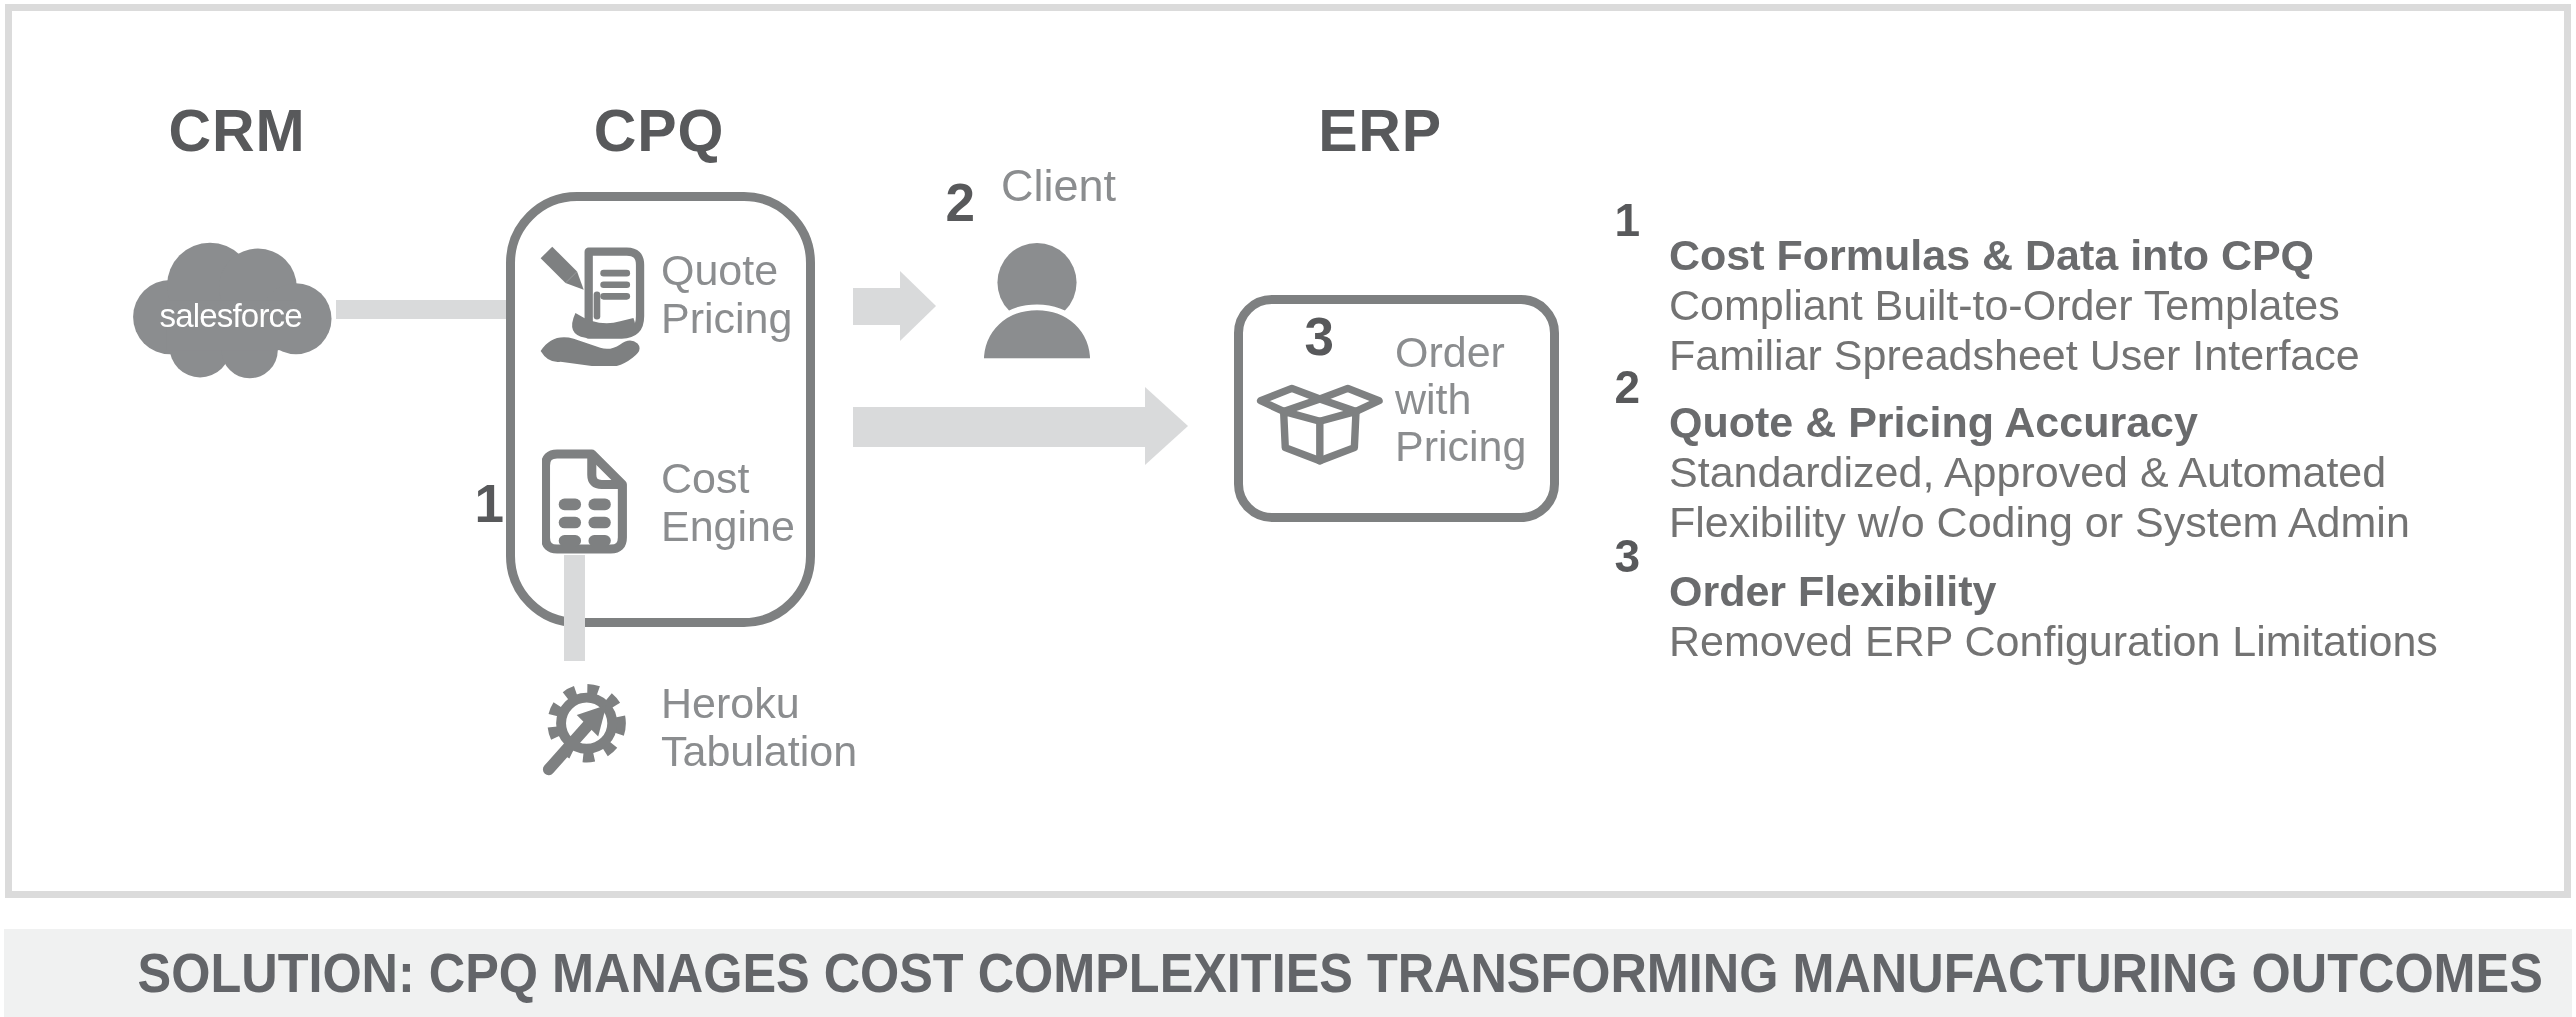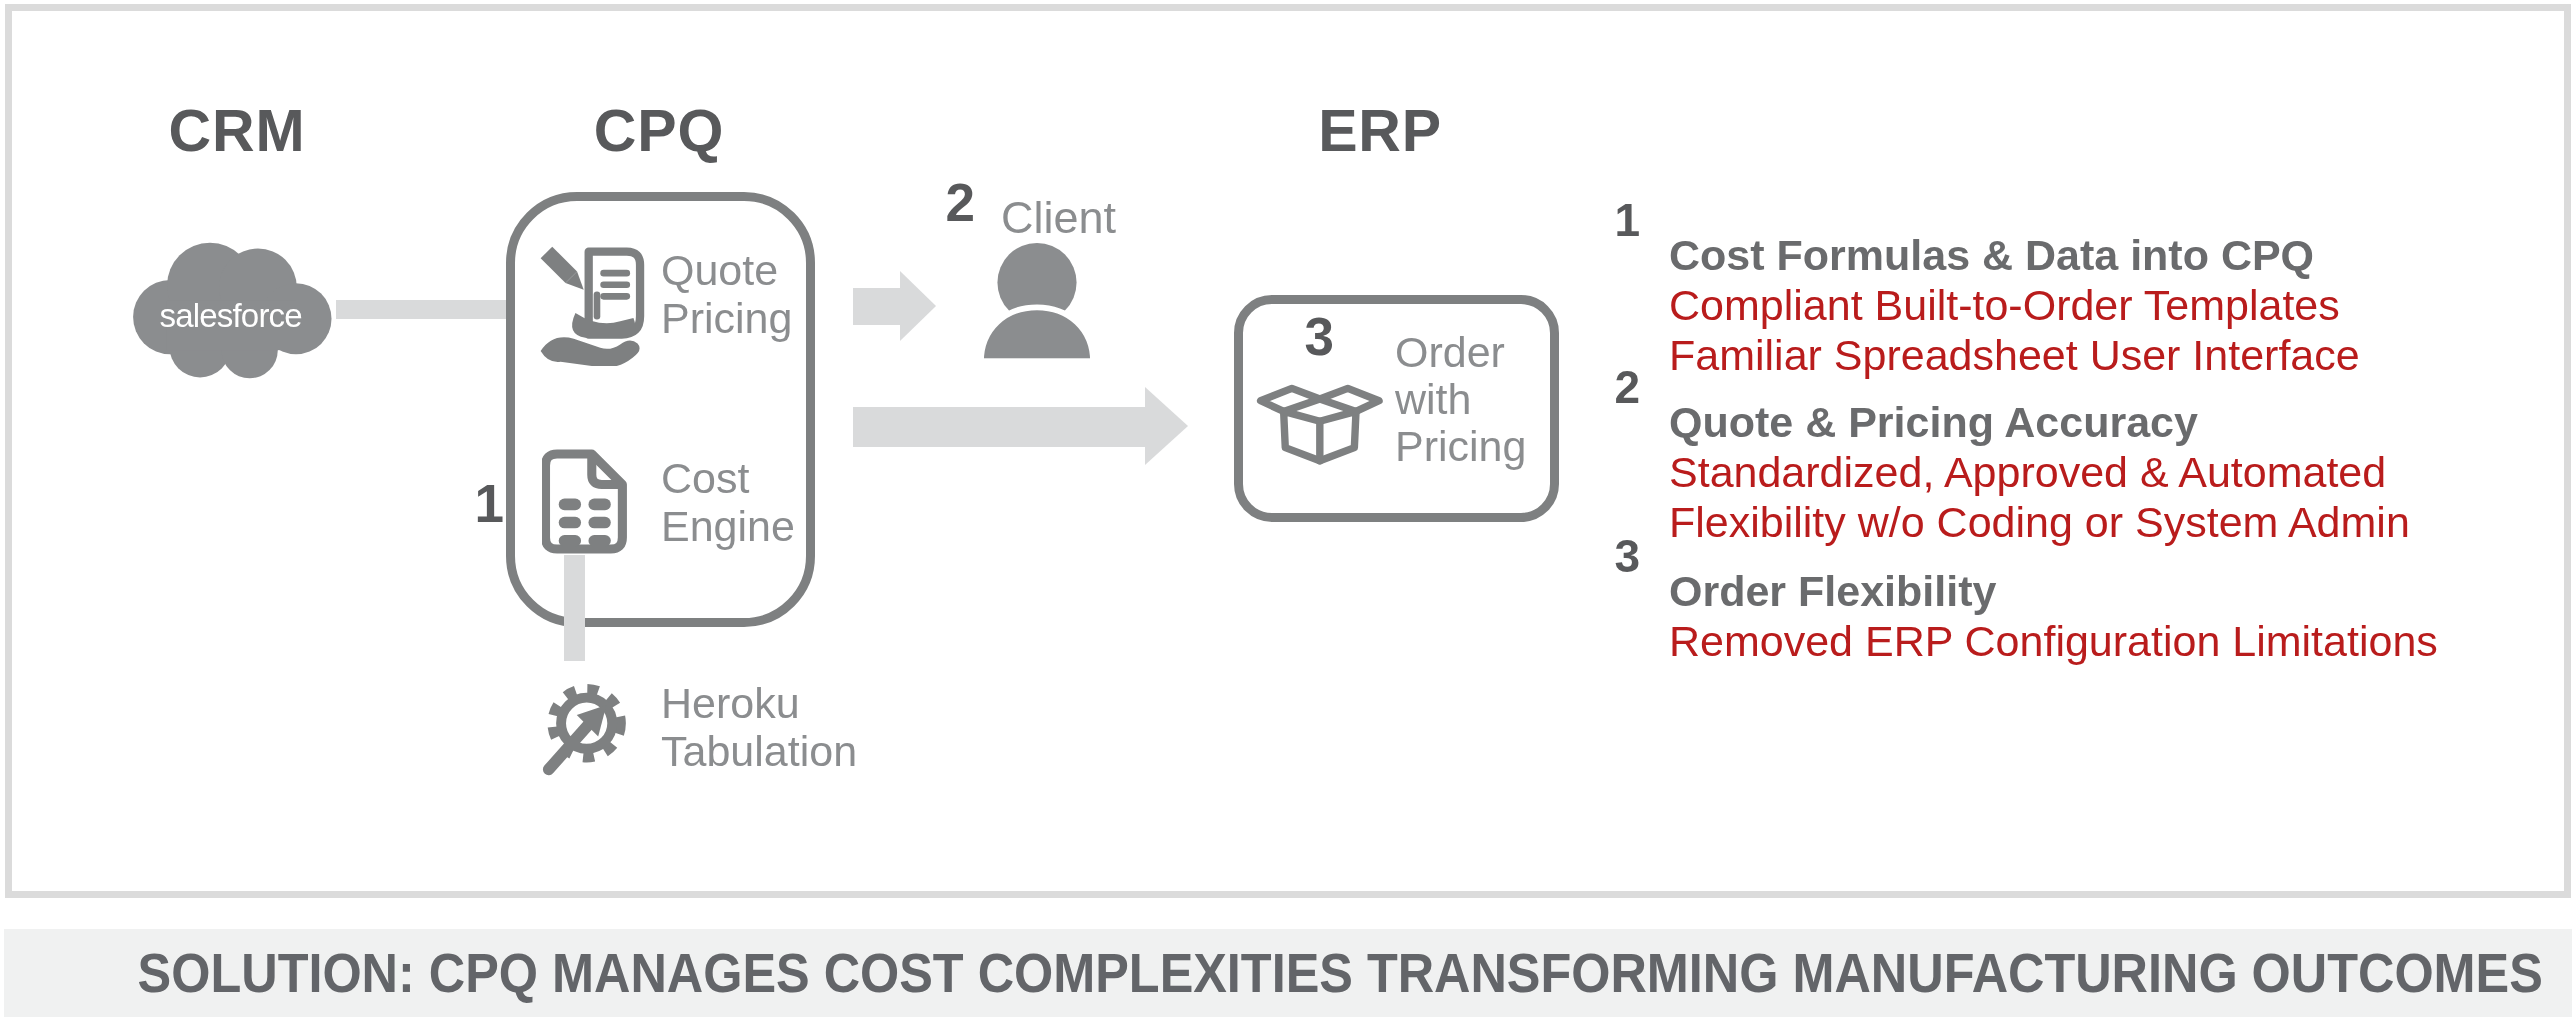--- a/index.html
+++ b/index.html
@@ -44,21 +44,21 @@
     border-top:39px solid transparent;border-bottom:39px solid transparent;
     border-left:43px solid #d9dadb;
   }
   .icon{position:absolute;}
   .benefit-num{
     position:absolute;left:1582px;width:58px;text-align:right;
     font-size:46px;font-weight:bold;color:#58595b;line-height:50px;
   }
   .benefit-body{position:absolute;left:1669px;font-size:43px;line-height:50px;}
   .benefit-title{font-weight:bold;color:#6a6b6d;margin-top:35px;}
-  .benefit-line{color:#b91c1c;}
+  .benefit-line{color:#737373;}
   .banner{
     position:absolute;left:4.1px;top:929px;width:2568px;height:88px;
     background:#f0f1f1;text-align:right;line-height:88px;white-space:nowrap;
   }
   .banner-text{
     display:inline-block;font-size:56px;font-weight:bold;color:#636569;
     transform:scaleX(0.9);transform-origin:center;letter-spacing:0px;
   }
   .sf-text{font-size:40px;fill:#ffffff;letter-spacing:-1px;}
 </style>
@@ -132,21 +132,21 @@
     <circle cx="60" cy="56" r="31" fill="#ffffff" stroke="#7e8081" stroke-width="12"></circle>
     <line x1="14" y1="112" x2="62" y2="58" stroke="#7e8081" stroke-width="14" stroke-linecap="round"></line>
     <polygon points="84,34 74,72 48,46" fill="#7e8081"></polygon>
   </svg>
   <div class="gray-label" style="left:661px;top:679px;"><span>Heroku</span><br><span>Tabulation</span></div>
 
   <div class="arrow-body sm-arrow-body"></div>
   <div class="arrow-head sm-arrow-head"></div>
 
   <div class="big-num" style="left:917px;top:173px;">2</div>
-  <div class="gray-label" style="left:1001px;top:194px;font-size:45px;">Client</div>
+  <div class="gray-label" style="left:1001px;top:162px;font-size:45px;">Client</div>
   <svg class="icon" style="left:976px;top:241px;" width="122" height="121" viewBox="0 0 148 146">
     <circle cx="74" cy="50" r="48" fill="#8b8d8f"></circle>
     <path d="M6,146 C6,106 36,80 74,80 C112,80 142,106 142,146 Z" fill="#8b8d8f" stroke="#ffffff" stroke-width="7"></path>
     <rect x="0" y="142" width="148" height="6" fill="#ffffff"></rect>
   </svg>
 
   <div class="arrow-body lg-arrow-body"></div>
   <div class="arrow-head lg-arrow-head"></div>
 
   <div class="round-box erp-frame"></div>

